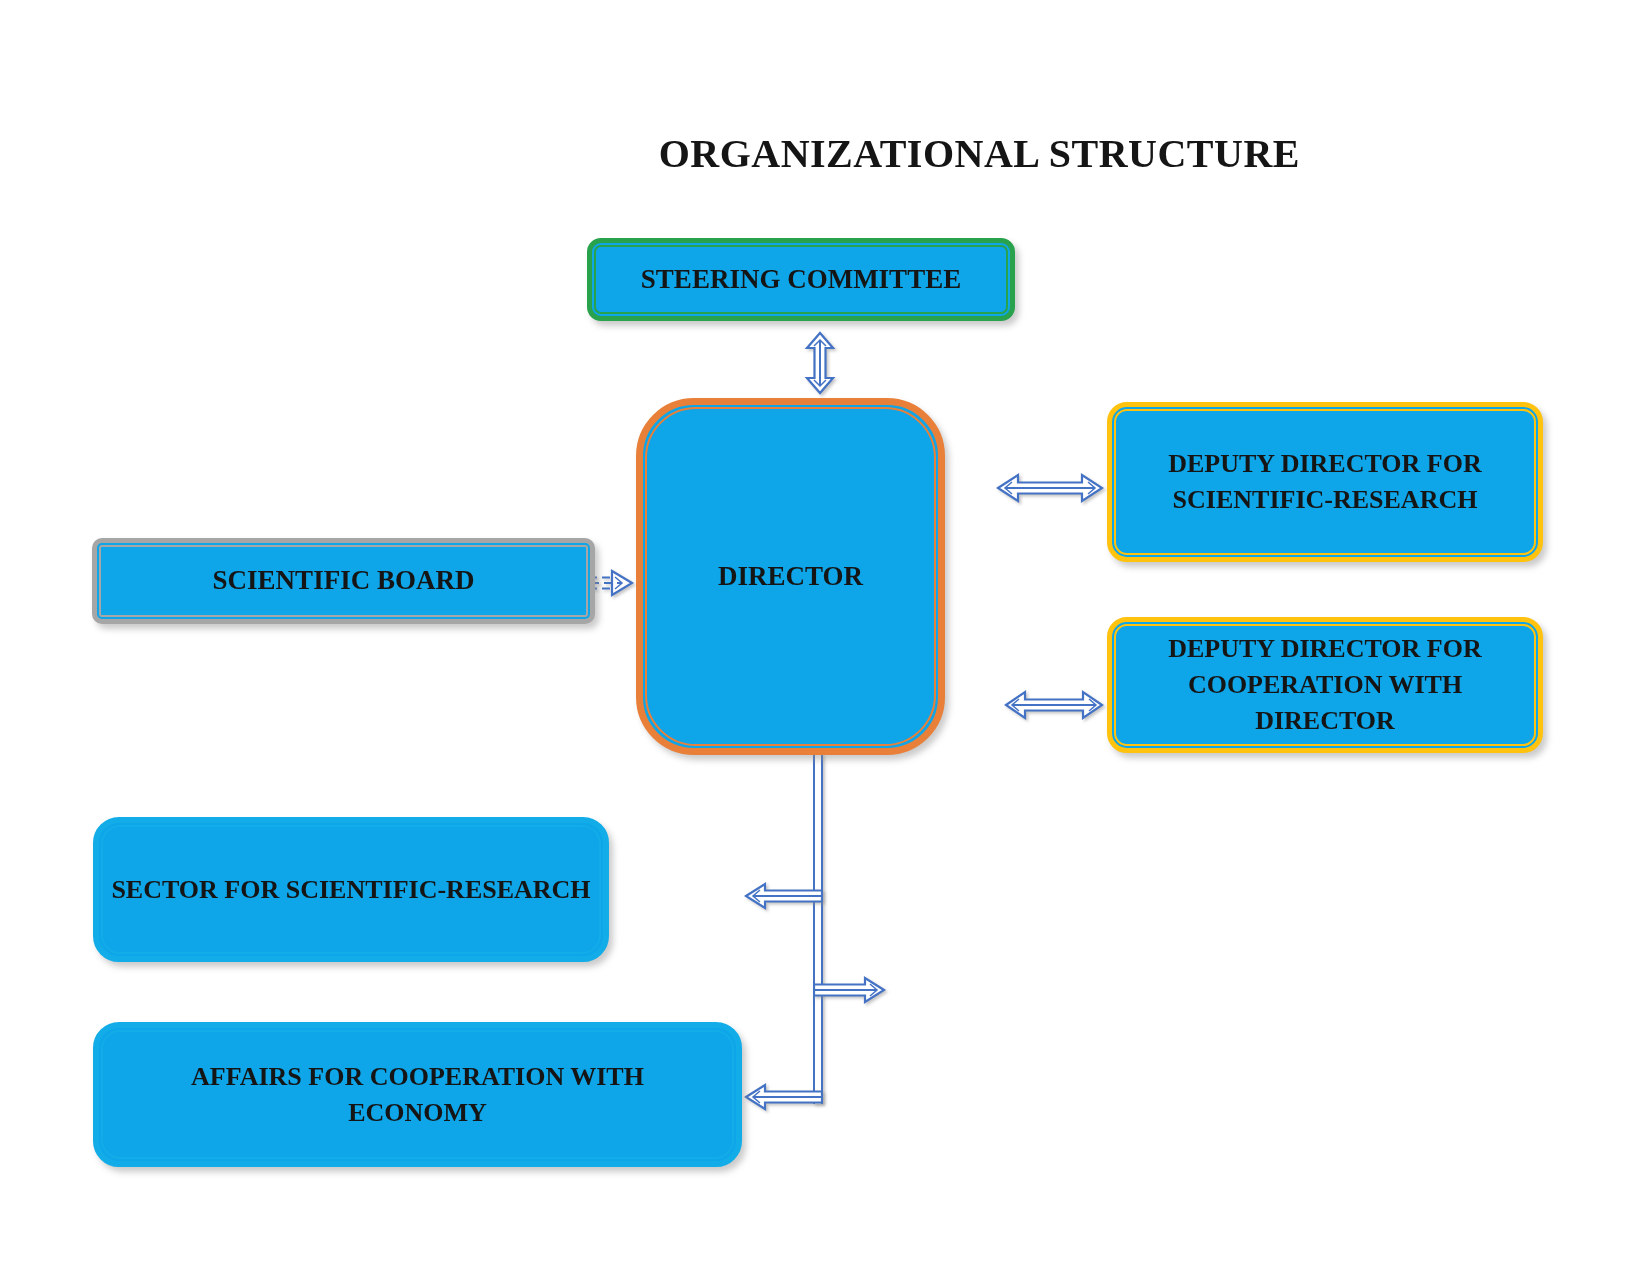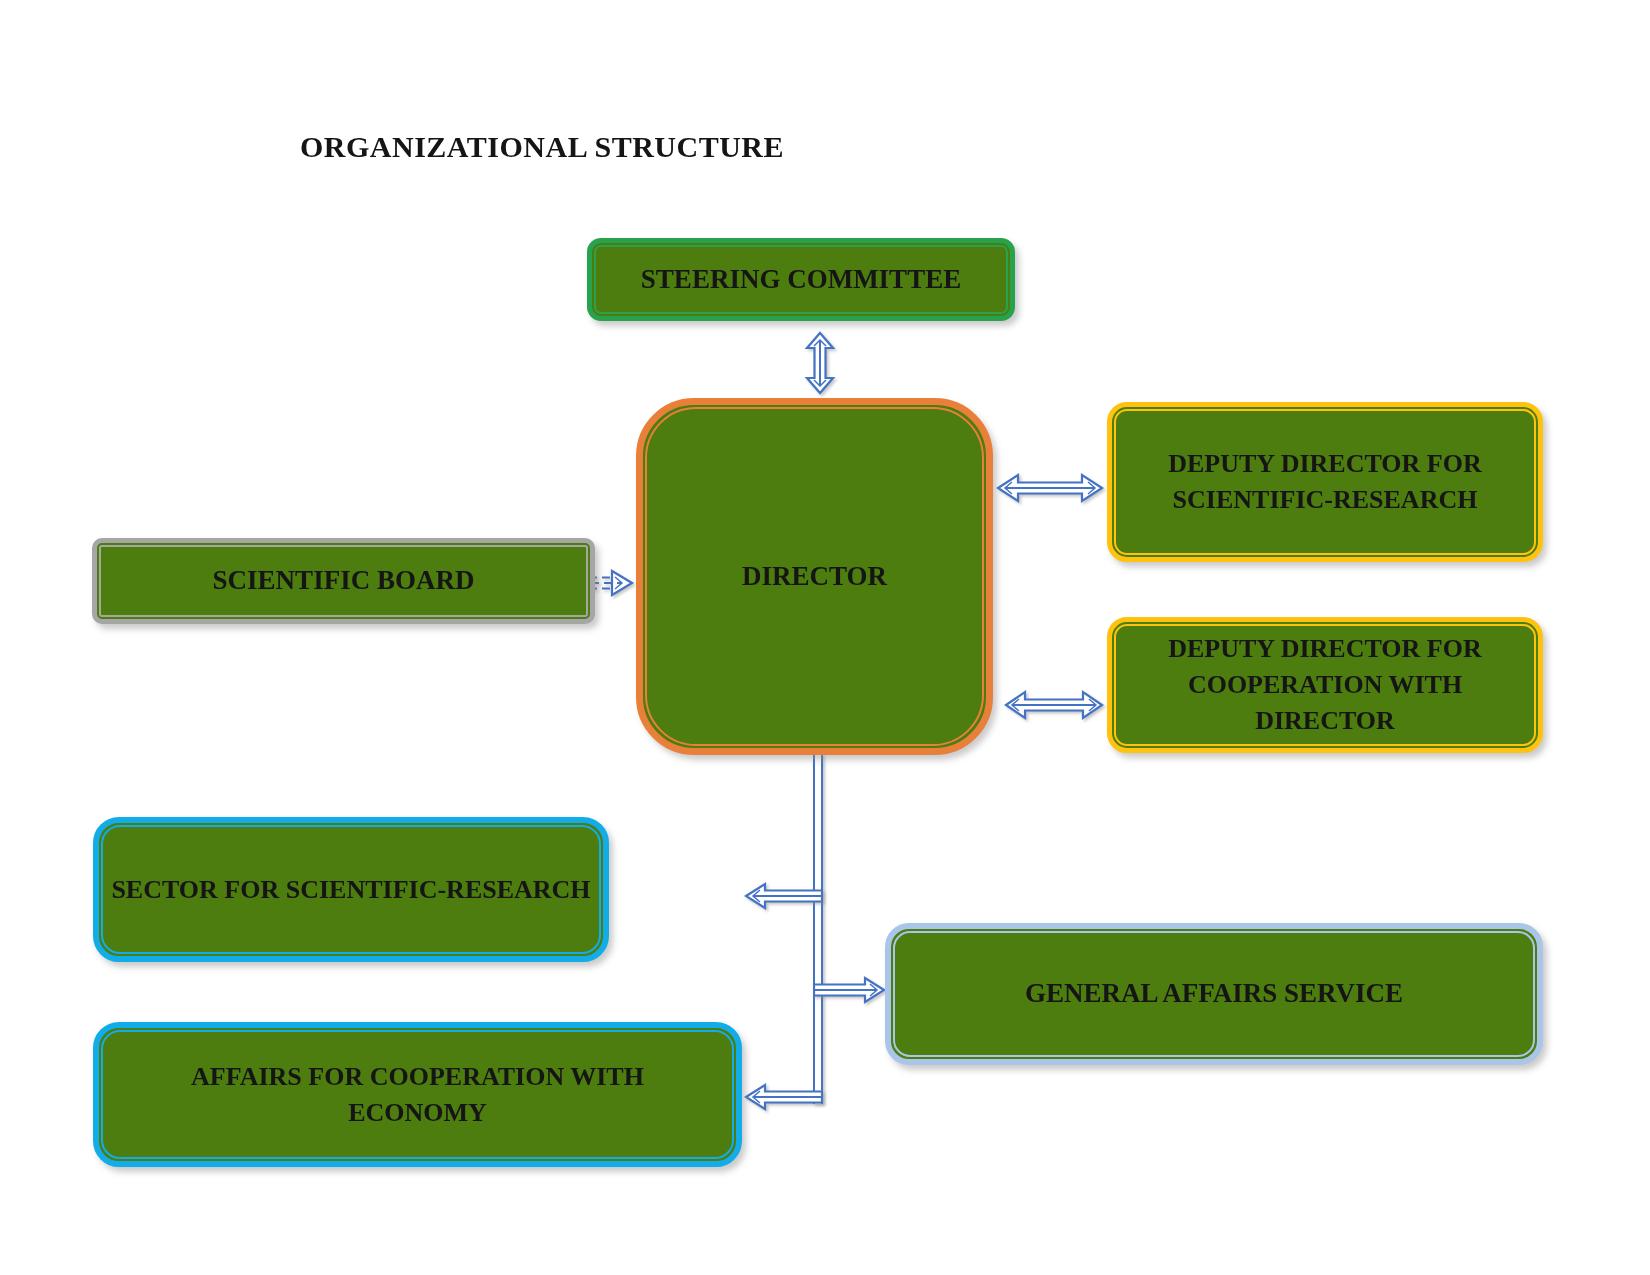--- a/index.html
+++ b/index.html
@@ -5,44 +5,44 @@
   html,body{margin:0;padding:0;background:#ffffff;}
   #canvas{
     position:relative;
     width:1650px;height:1275px;
     background:#ffffff;
     font-family:"Liberation Serif","DejaVu Serif",serif;
     overflow:hidden;
   }
   .title{
     position:absolute;left:300px;top:130px;width:1000px;
-    text-align:left;
-    font-size:30px;font-weight:bold;letter-spacing:.5px;
+    text-align:right;
+    font-size:40px;font-weight:bold;letter-spacing:.5px;
     color:var(--color-text,#151515);
   }
   .node{
-    position:absolute;box-sizing:border-box;background:#4d7c0f;
+    position:absolute;box-sizing:border-box;background:#0ea5e9;
     display:flex;align-items:center;justify-content:center;
     text-align:center;font-weight:bold;
     color:var(--color-text,#151515);
     border-style:solid;
     border-radius:var(--r,12px);
     box-shadow:4px 5px 6px rgba(140,140,140,.45);
   }
   .node::before{
     content:"";position:absolute;inset:2px;
     border:2px solid var(--bc,#000);
     border-radius:calc(var(--r,12px) - 7px);
     pointer-events:none;
   }
   .node .lbl{position:relative;line-height:1.38;}
 
   .steering{left:587px;top:238px;width:428px;height:83px;border-width:5px;
     --bc:var(--color-steering_border,#28A24C);border-color:var(--bc);--r:14px;font-size:27px;}
-  .director{left:636px;top:398px;width:357px;height:357px;border-width:7px;
+  .director{left:636px;top:398px;width:309px;height:357px;border-width:7px;
     --bc:var(--color-director_border,#E8803A);border-color:var(--bc);--r:58px;font-size:27px;}
   .sciboard{left:92px;top:538px;width:503px;height:86px;border-width:5px;
     --bc:var(--color-scientific_board_border,#A6A6A6);border-color:var(--bc);--r:10px;font-size:27px;}
   .deputy1{left:1107px;top:402px;width:436px;height:160px;border-width:5px;
     --bc:var(--color-deputy_border,#FFC20E);border-color:var(--bc);--r:20px;font-size:26px;padding:8px 22px;}
   .deputy2{left:1107px;top:617px;width:436px;height:136px;border-width:5px;
     --bc:var(--color-deputy_border,#FFC20E);border-color:var(--bc);--r:20px;font-size:26px;padding:0 26px;}
   .sector1{left:93px;top:817px;width:516px;height:145px;border-width:6px;
     --bc:var(--color-sector_border,#12ADE8);border-color:var(--bc);--r:26px;font-size:26px;}
   .sector2{left:93px;top:1022px;width:649px;height:145px;border-width:6px;
@@ -134,17 +134,14 @@
   </div>
 
   <div class="node sector1">
     <span class="lbl">SECTOR FOR SCIENTIFIC-RESEARCH</span>
   </div>
 
   <div class="node sector2">
     <span class="lbl">AFFAIRS FOR COOPERATION WITH ECONOMY</span>
   </div>
 
-  <div class="node gas">
-    <span class="lbl">GENERAL AFFAIRS SERVICE</span>
-  </div>
 
 </div>
 
 </body></html>

